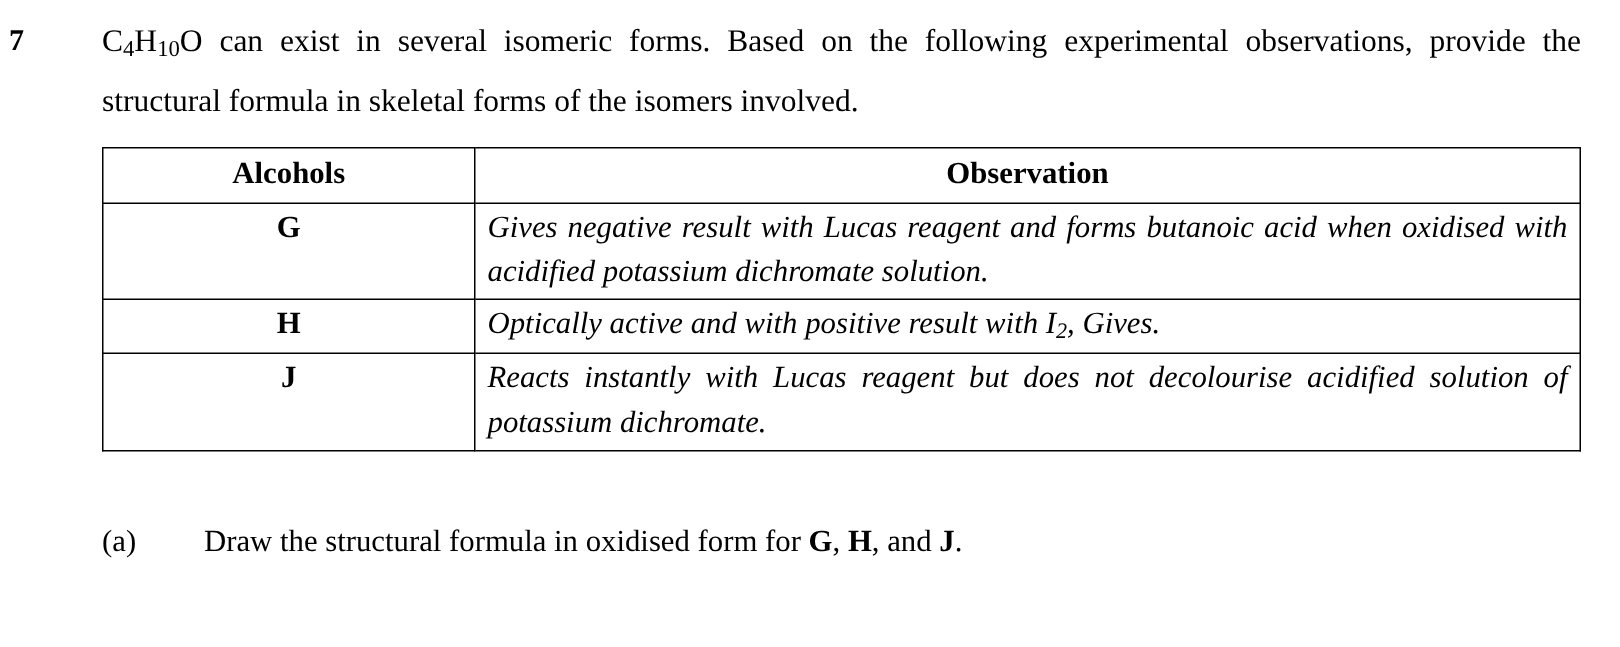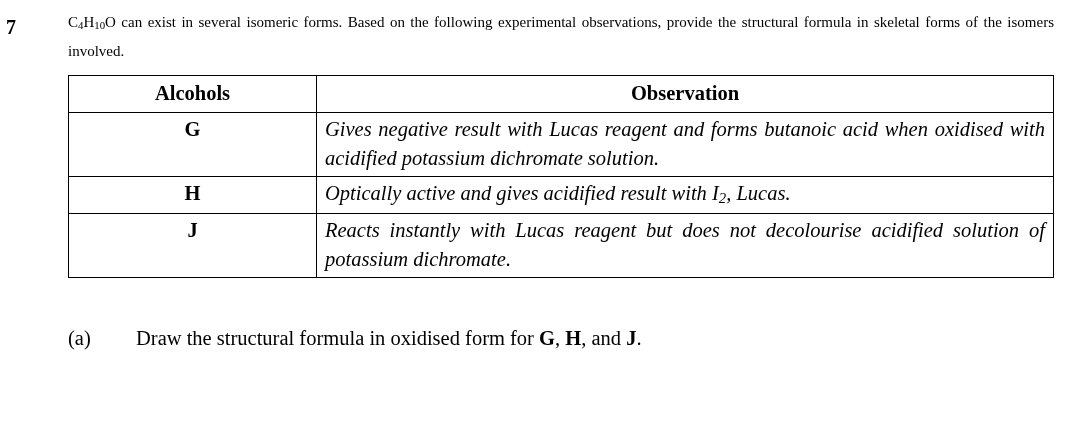--- a/index.html
+++ b/index.html
@@ -32,21 +32,21 @@
     font-weight: bold;
     line-height: 1.9;
     padding-left: 6px;
     box-sizing: border-box;
   }
   .q-body {
     flex: 1 1 auto;
     padding-right: 26px;
   }
   .stem {
-    font-size: 15px;
+    font-size: 21px;
     line-height: 1.9;
     text-align: justify;
     text-justify: inter-word;
     margin: 0;
   }
   .stem .formula sub {
     font-size: 0.72em;
     vertical-align: -0.22em;
   }
   table.obs {
@@ -121,21 +121,21 @@
             <th>Observation</th>
           </tr>
         </thead>
         <tbody>
           <tr>
             <td class="label">G</td>
             <td class="desc">Gives negative result with Lucas reagent and forms butanoic acid when oxidised with acidified potassium dichromate solution.</td>
           </tr>
           <tr>
             <td class="label">H</td>
-            <td class="desc"><span>Optically active and gives acidified result with I</span><sub>2</sub><span>, Lucas.</span></td>
+            <td class="desc"><span>Optically active and with positive result with I</span><sub>2</sub><span>, Gives.</span></td>
           </tr>
           <tr>
             <td class="label">J</td>
             <td class="desc">Reacts instantly with Lucas reagent but does not decolourise acidified solution of potassium dichromate.</td>
           </tr>
         </tbody>
       </table>
 
       <div class="part">
         <div class="part-label">(a)</div>

